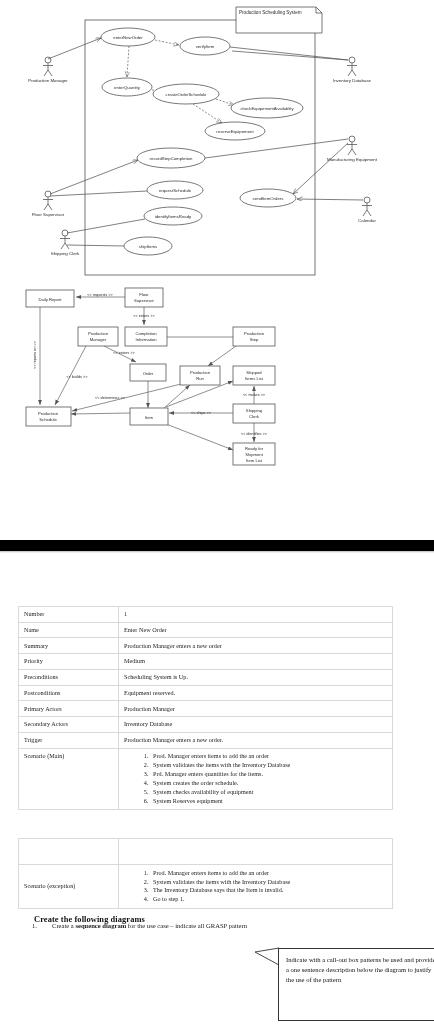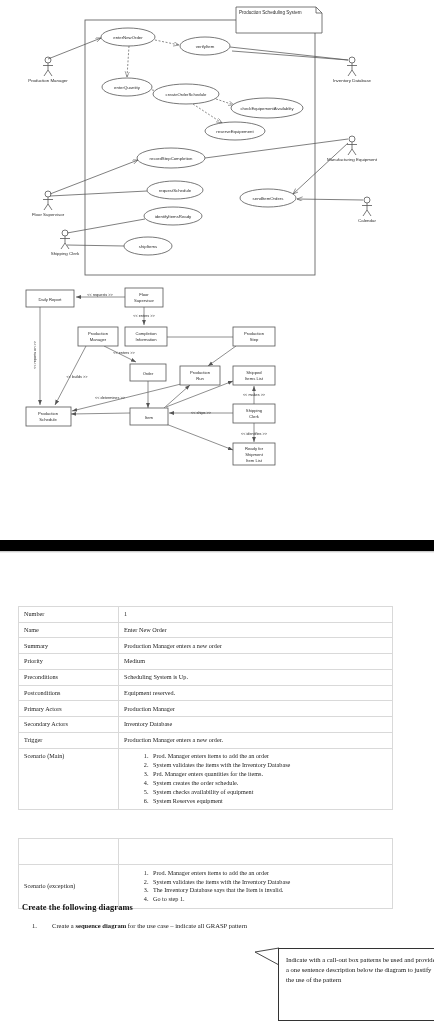--- a/index.html
+++ b/index.html
@@ -28,21 +28,21 @@
   table.uc td.k{width:89px;}
   table.uc td.v{width:263px;}
   table.uc ol{margin:0;padding-left:26px;}
   table.uc ol li{margin:0 0 0.6px 0;padding-left:3px;}
 
   #tbl1{position:absolute;left:18px;top:53px;}
   #tbl2{position:absolute;left:18px;top:285px;}
   #tbl2 td{height:auto;}
   #tbl2 tr.blank td{height:19px;}
 
-  h3.heading{position:absolute;left:18px;top:346px;margin:4px;
+  h3.heading{position:absolute;left:18px;top:346px;margin:16px;
              font-family:"Liberation Serif", serif;font-size:8.4px;font-weight:bold;
              letter-spacing:0.1px;color:#111;}
 
   #task-list{position:absolute;left:18px;top:369px;width:300px;margin:0;padding:0;
              font-family:"Liberation Serif", serif;font-size:6.6px;color:#1a1a1a;}
   #task-list .num{position:absolute;left:14px;top:0;}
   #task-list .txt{position:absolute;left:34px;top:0;white-space:nowrap;}
   #task-list b{font-weight:bold;}
 
   

